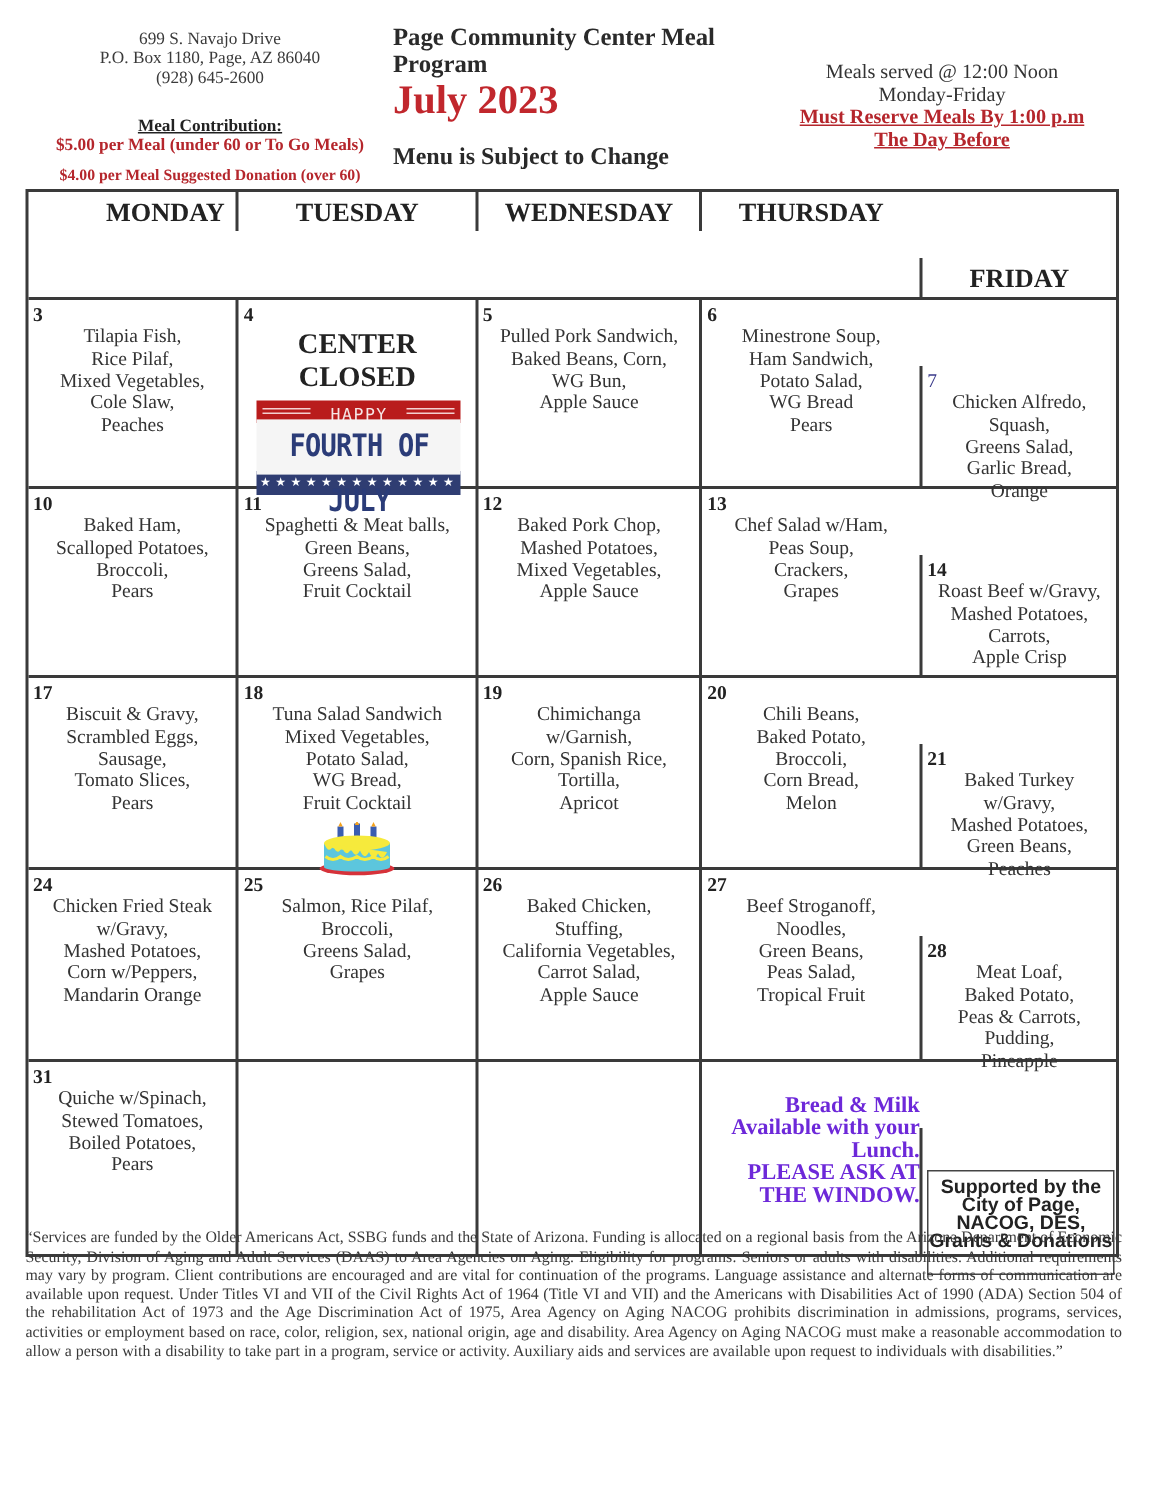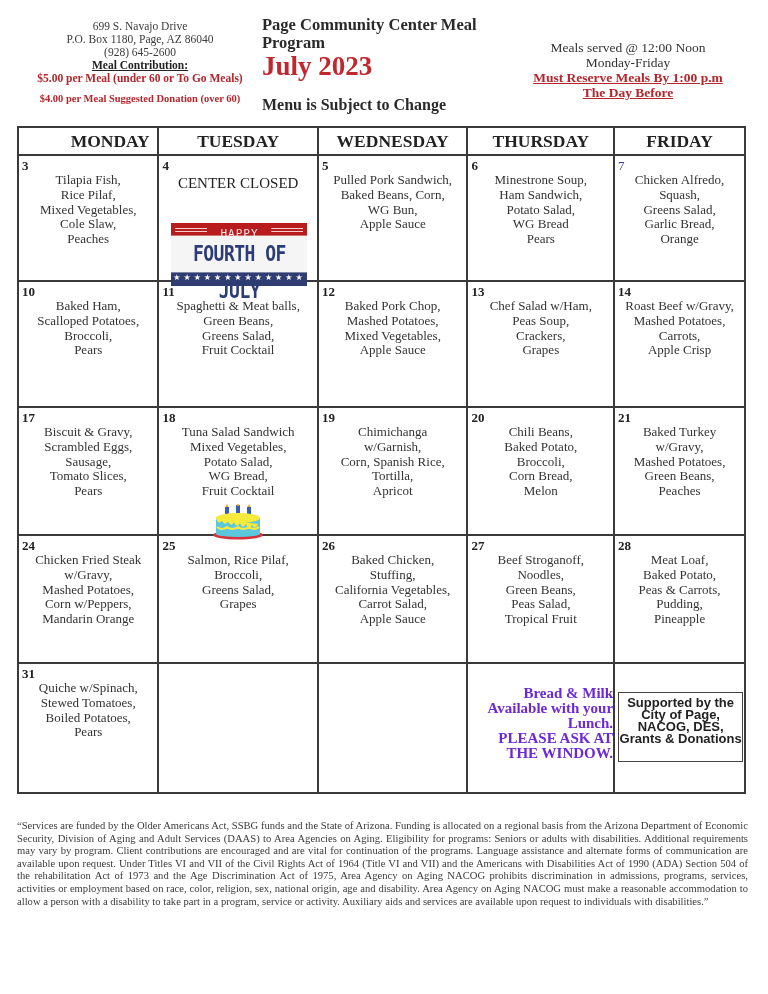--- a/index.html
+++ b/index.html
@@ -1,46 +1,46 @@
 <!DOCTYPE html>
 <html><head>
 <meta charset="utf-8">
 <style>
   * { box-sizing: border-box; margin: 0; padding: 0; }
   html, body { width: 768px; height: 994px; background: #ffffff; overflow: hidden; }
   body { position: relative; font-family: "Liberation Serif", "DejaVu Serif", serif; color: #333; }
 
   .hdr-left { position: absolute; left: 10px; top: 20px; width: 260px; text-align: center; font-size: 11.5px; line-height: 13px; color: #3a3a3a; }
-  .hdr-left .contrib-title { font-weight: bold; text-decoration: underline; color: #222; }
+  .hdr-left .contrib-title { font-weight: bold; text-decoration: underline; color: #222; margin-top: 19px; }
   .hdr-left .price5 { font-weight: bold; color: #b5262c; font-size: 11.5px; }
   .hdr-left .price4 { font-weight: bold; color: #b5262c; font-size: 10.5px; margin-top: 7px; }
 
   .hdr-center { position: absolute; left: 262px; top: 16px; width: 246px; }
   .hdr-center .org { font-weight: bold; font-size: 16.5px; line-height: 18px; color: #2a2a2a; }
   .hdr-center .month { font-weight: bold; font-size: 27px; line-height: 28px; color: #c1272d; }
   .hdr-center .subject { font-weight: bold; font-size: 16px; line-height: 18px; color: #2a2a2a; margin-top: 16px; }
 
   .hdr-right { position: absolute; left: 508px; top: 40px; width: 240px; text-align: center; font-size: 13.5px; line-height: 15px; color: #333; }
   .hdr-right .reserve { font-weight: bold; color: #b5262c; text-decoration: underline; font-size: 13.5px; }
 
   .cal { position: absolute; left: 17px; top: 126px; width: 729px; border: 2px solid #3a3a3a; }
   .cal-row { display: flex; border-top: 2px solid #3a3a3a; }
   .cal-row:first-child { border-top: none; }
   .cell { border-left: 2px solid #3a3a3a; position: relative; }
   .cell:first-child { border-left: none; }
-  .w0 { width: 140px; padding-left: 44px; } .w1 { width: 162px; } .w2 { width: 152px; } .w3 { width: 149px; } .w4 { width: 133px; }
+  .w0 { width: 140px; padding-left: 44px; } .w1 { width: 162px; } .w2 { width: 152px; } .w3 { width: 149px; } .w4 { width: 133px; margin-top: 44px; }
   .head-row .cell { height: 26px; text-align: center; font-weight: bold; font-size: 17.5px; line-height: 26px; color: #222; }
   .day-row { height: 126px; }
   .day-row.r5 { height: 130px; }
   .daynum { position: absolute; left: 3px; top: 2px; font-weight: bold; font-size: 13px; color: #222; }
   .daynum.blue { color: #3a3a8a; font-weight: normal; }
   .menu { position: absolute; left: 0; right: 0; top: 17px; text-align: center; font-size: 13px; line-height: 14.8px; color: #333; }
   .menu div { white-space: nowrap; }
 
-  .closed { position: absolute; left: 0; right: 0; top: 19px; text-align: center; font-weight: normal; font-size: 15px; color: #222; }
+  .closed { position: absolute; left: 0; right: 0; top: 19px; text-align: center; font-weight: bold; font-size: 19px; color: #222; }
   .banner { position: absolute; left: 12px; top: 48px; width: 136px; height: 63px; }
   .banner .red { height: 15px; background: #b91c1c; position: relative; text-align: center; margin-top: 19px; }
   .banner .red .line { position: absolute; top: 5px; height: 1px; background: #f4d0d0; width: 32px; }
   .banner .red .line.b { top: 8px; }
   .banner .red .happy { color: #f6e6e6; font-family: "DejaVu Sans Mono", monospace; font-size: 11px; line-height: 15px; letter-spacing: 1px; }
   .banner .white { height: 32px; background: #f5f5f5; text-align: center; color: #2b3c78; font-family: "DejaVu Sans Mono", monospace; font-weight: bold; font-size: 18px; line-height: 32px; letter-spacing: -0.5px; transform: scaleY(1.15); }
   .banner .blue { height: 16px; background: #2f3d72; color: #fff; font-size: 8px; line-height: 16px; text-align: center; letter-spacing: 3px; }
 
   .cake { position: absolute; left: 52px; top: 96px; width: 54px; height: 36px; }
 

